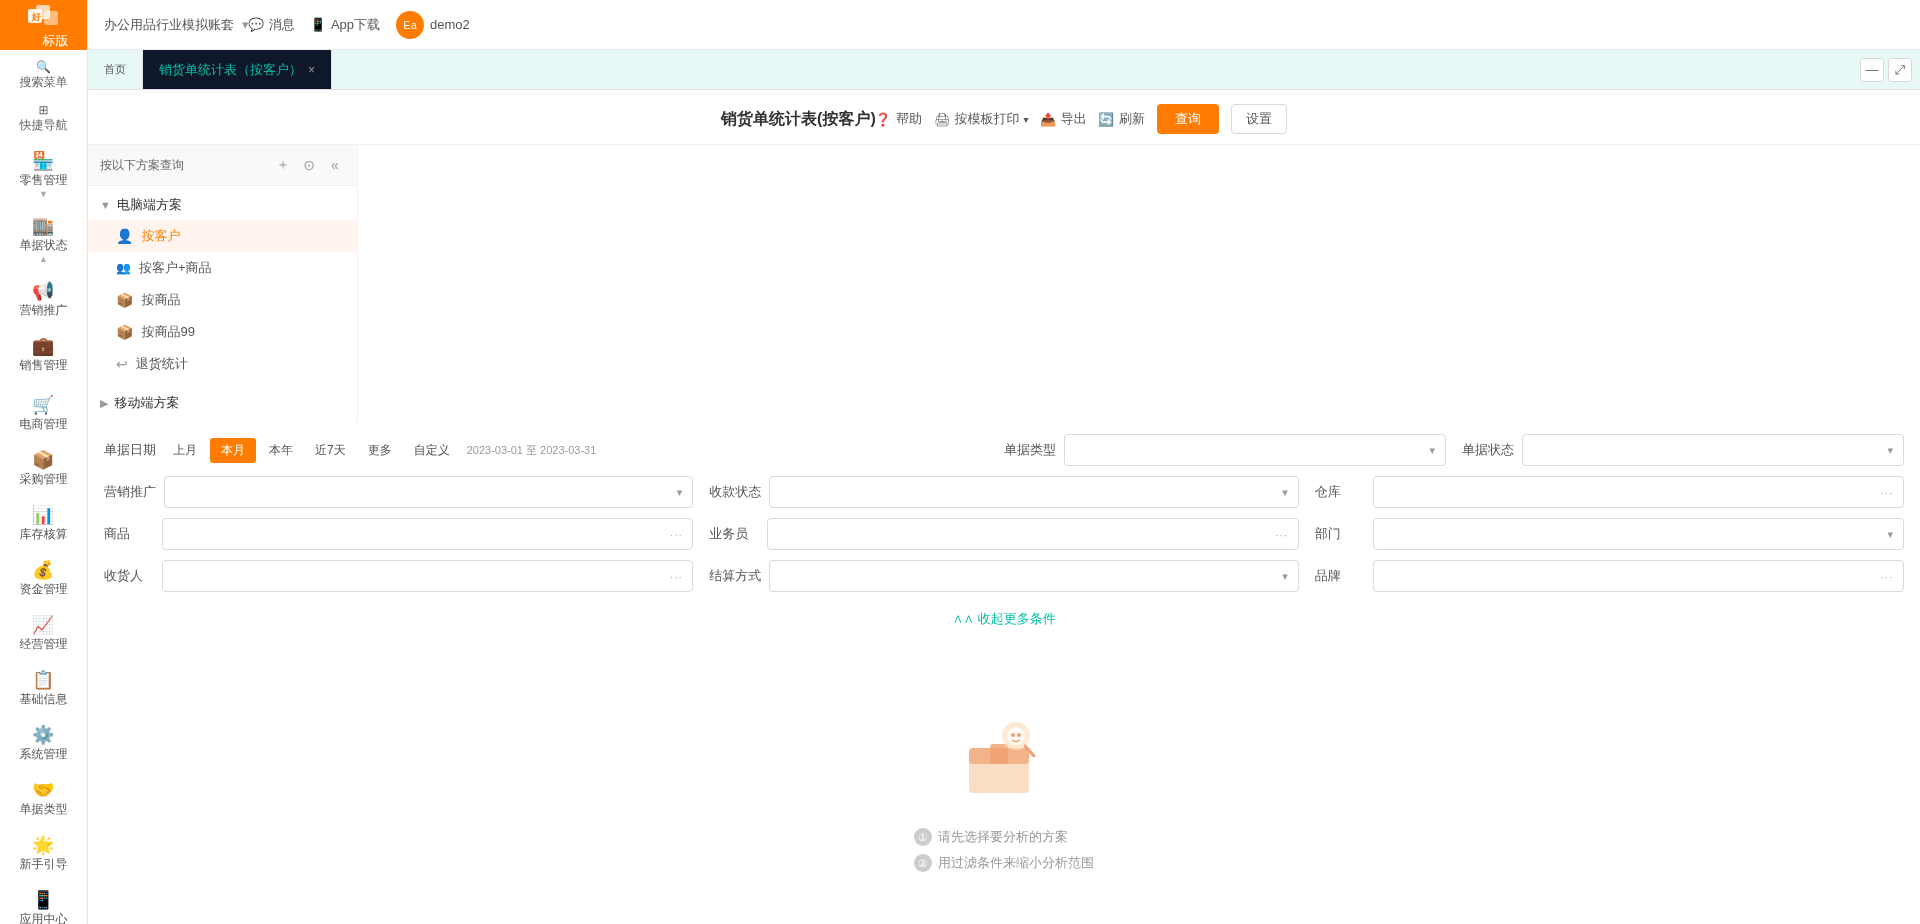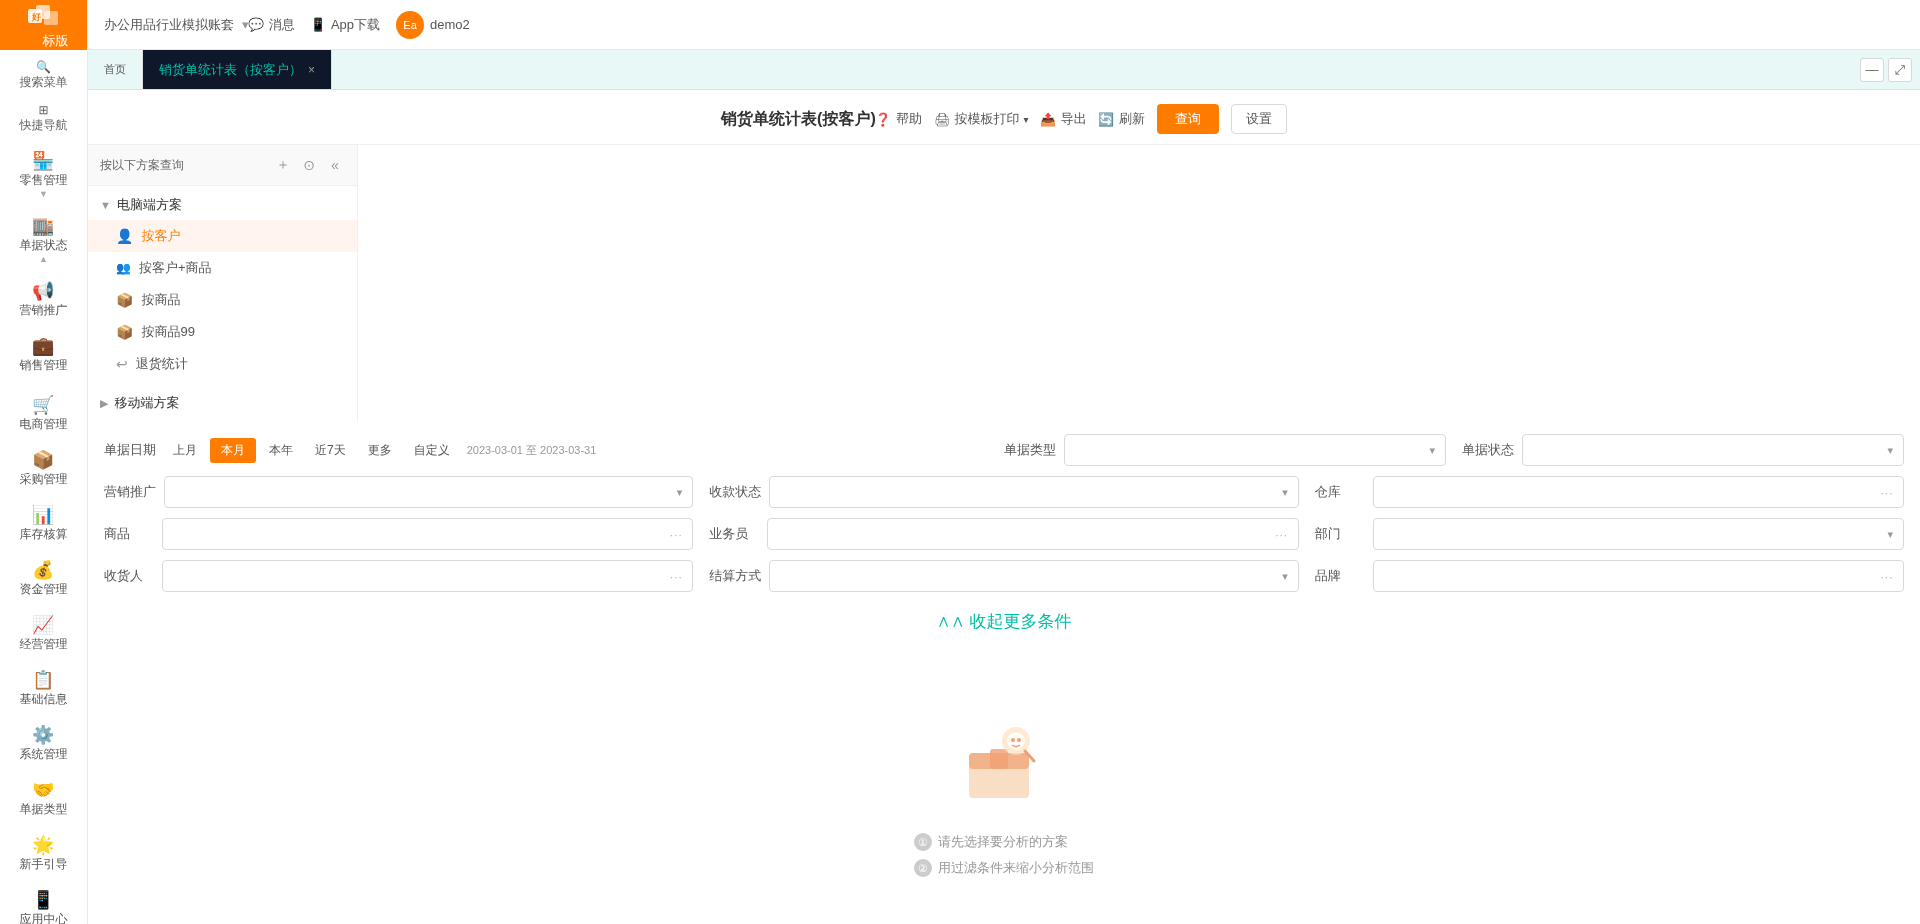--- a/index.html
+++ b/index.html
@@ -59,21 +59,21 @@
     
     .filter-grid { flex: 1; padding: 12px 16px; }
     .filter-row { display: flex; align-items: center; margin-bottom: 10px; gap: 16px; }
     .filter-item { display: flex; align-items: center; gap: 8px; flex: 1; }
     .filter-label { color: #555; font-size: 13px; white-space: nowrap; min-width: 50px; }
     .filter-control { flex: 1; border: 1px solid #d9d9d9; border-radius: 4px; padding: 5px 10px; font-size: 13px; display: flex; align-items: center; justify-content: space-between; cursor: pointer; background: #fff; min-height: 32px; }
     .filter-control-dots { color: #bbb; cursor: pointer; }
     .filter-date-btn { padding: 3px 8px; border-radius: 3px; font-size: 12px; cursor: pointer; color: #555; border: 1px solid transparent; }
     .filter-date-btn.active { background: #ff7c00; color: #fff; border-radius: 3px; }
     .filter-date-range { font-size: 11px; color: #999; margin-left: 4px; }
-    .collapse-row { text-align: center; padding: 8px 0; color: #00bfa5; font-size: 17px; cursor: pointer; }
+    .collapse-row { text-align: center; padding: 8px 0; color: #00bfa5; font-size: 13px; cursor: pointer; }
 
     
     .empty-state { display: flex; flex-direction: column; align-items: center; justify-content: center; padding: 60px 0 40px; }
     .empty-state-img { width: 120px; height: 100px; margin-bottom: 16px; }
     .empty-state-hints { color: #999; font-size: 13px; line-height: 2; }
     .empty-hint-item { display: flex; align-items: center; gap: 6px; }
     .hint-num { width: 18px; height: 18px; border-radius: 50%; background: #ccc; color: #fff; font-size: 11px; display: flex; align-items: center; justify-content: center; }
 
     .dropdown-arrow { color: #999; font-size: 11px; }
     .tab-bar { background: #e8f8f6; }

